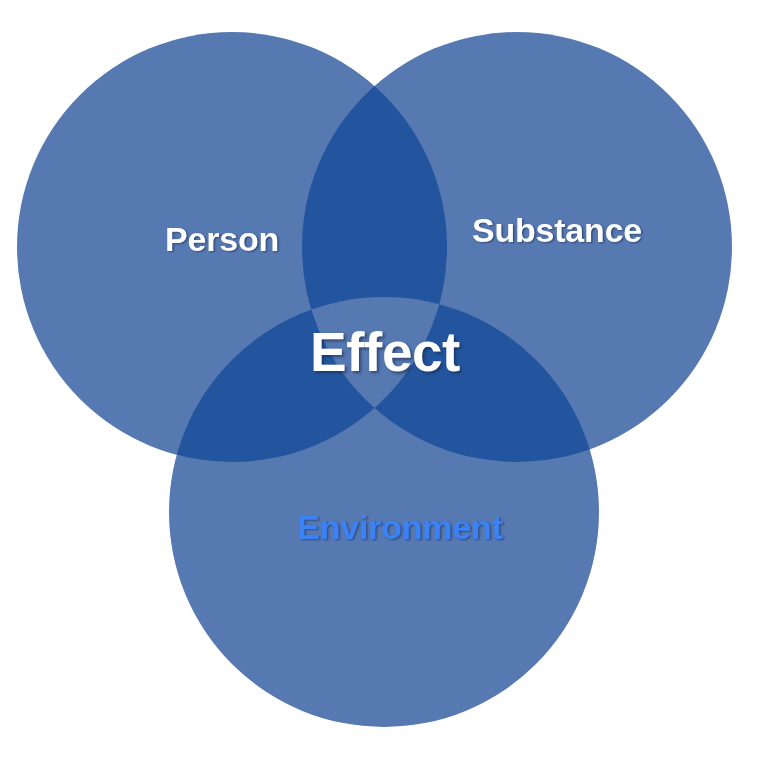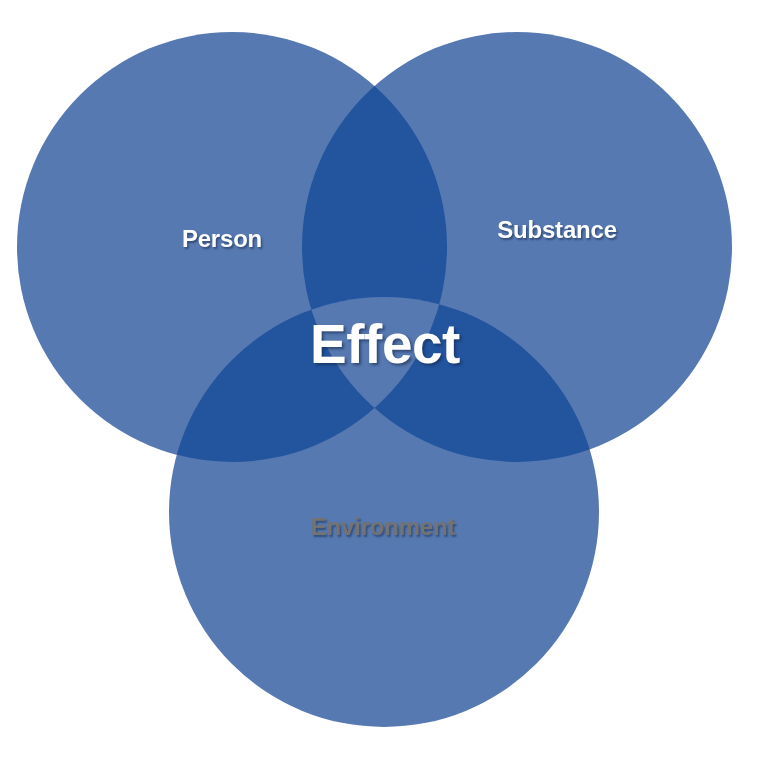--- a/index.html
+++ b/index.html
@@ -34,21 +34,21 @@
     font-family: "Liberation Sans", sans-serif;
     font-weight: bold;
     white-space: nowrap;
     transform: translate(-50%, -50%);
     text-shadow: 1.5px 1.5px 2px rgba(20,40,75,0.55);
     letter-spacing: -0.2px;
     -webkit-font-smoothing: antialiased;
     pointer-events: none;
   }
   .label-set {
-    font-size: 24px;
+    font-size: 34px;
   }
   .label-center {
     font-size: 55px;
     letter-spacing: -0.5px;
     text-shadow: 2px 2px 3px rgba(18,38,72,0.6);
   }
 </style>
 </head>
 <body style="width: 768px; height: 768px;">
 
@@ -94,17 +94,17 @@
         <circle id="lens-triple" cx="517" cy="247" r="215" fill="#5779b2"></circle>
       </g>
     </g>
 
   </svg>
 
   <div class="venn-label label-set" id="label-person" style="left: 222px; top: 239px; color: rgb(255, 255, 255);">Person</div>
 
   <div class="venn-label label-set" id="label-substance" style="left: 557px; top: 230px; color: rgb(255, 255, 255);">Substance</div>
 
-  <div class="venn-label label-set" id="label-environment" style="left: 383px; top: 527px; color: #737373; text-align: center;">Environment</div>
+  <div class="venn-label label-set" id="label-environment" style="left: 400px; top: 527px; color: #3b82f6; text-align: center;">Environment</div>
 
-  <div class="venn-label label-center" id="label-effect" style="left: 385px; top: 344px; color: rgb(255, 255, 255);">Effect</div>
+  <div class="venn-label label-center" id="label-effect" style="left: 385px; top: 352px; color: rgb(255, 255, 255);">Effect</div>
 
 </div>
 
 </body></html>

